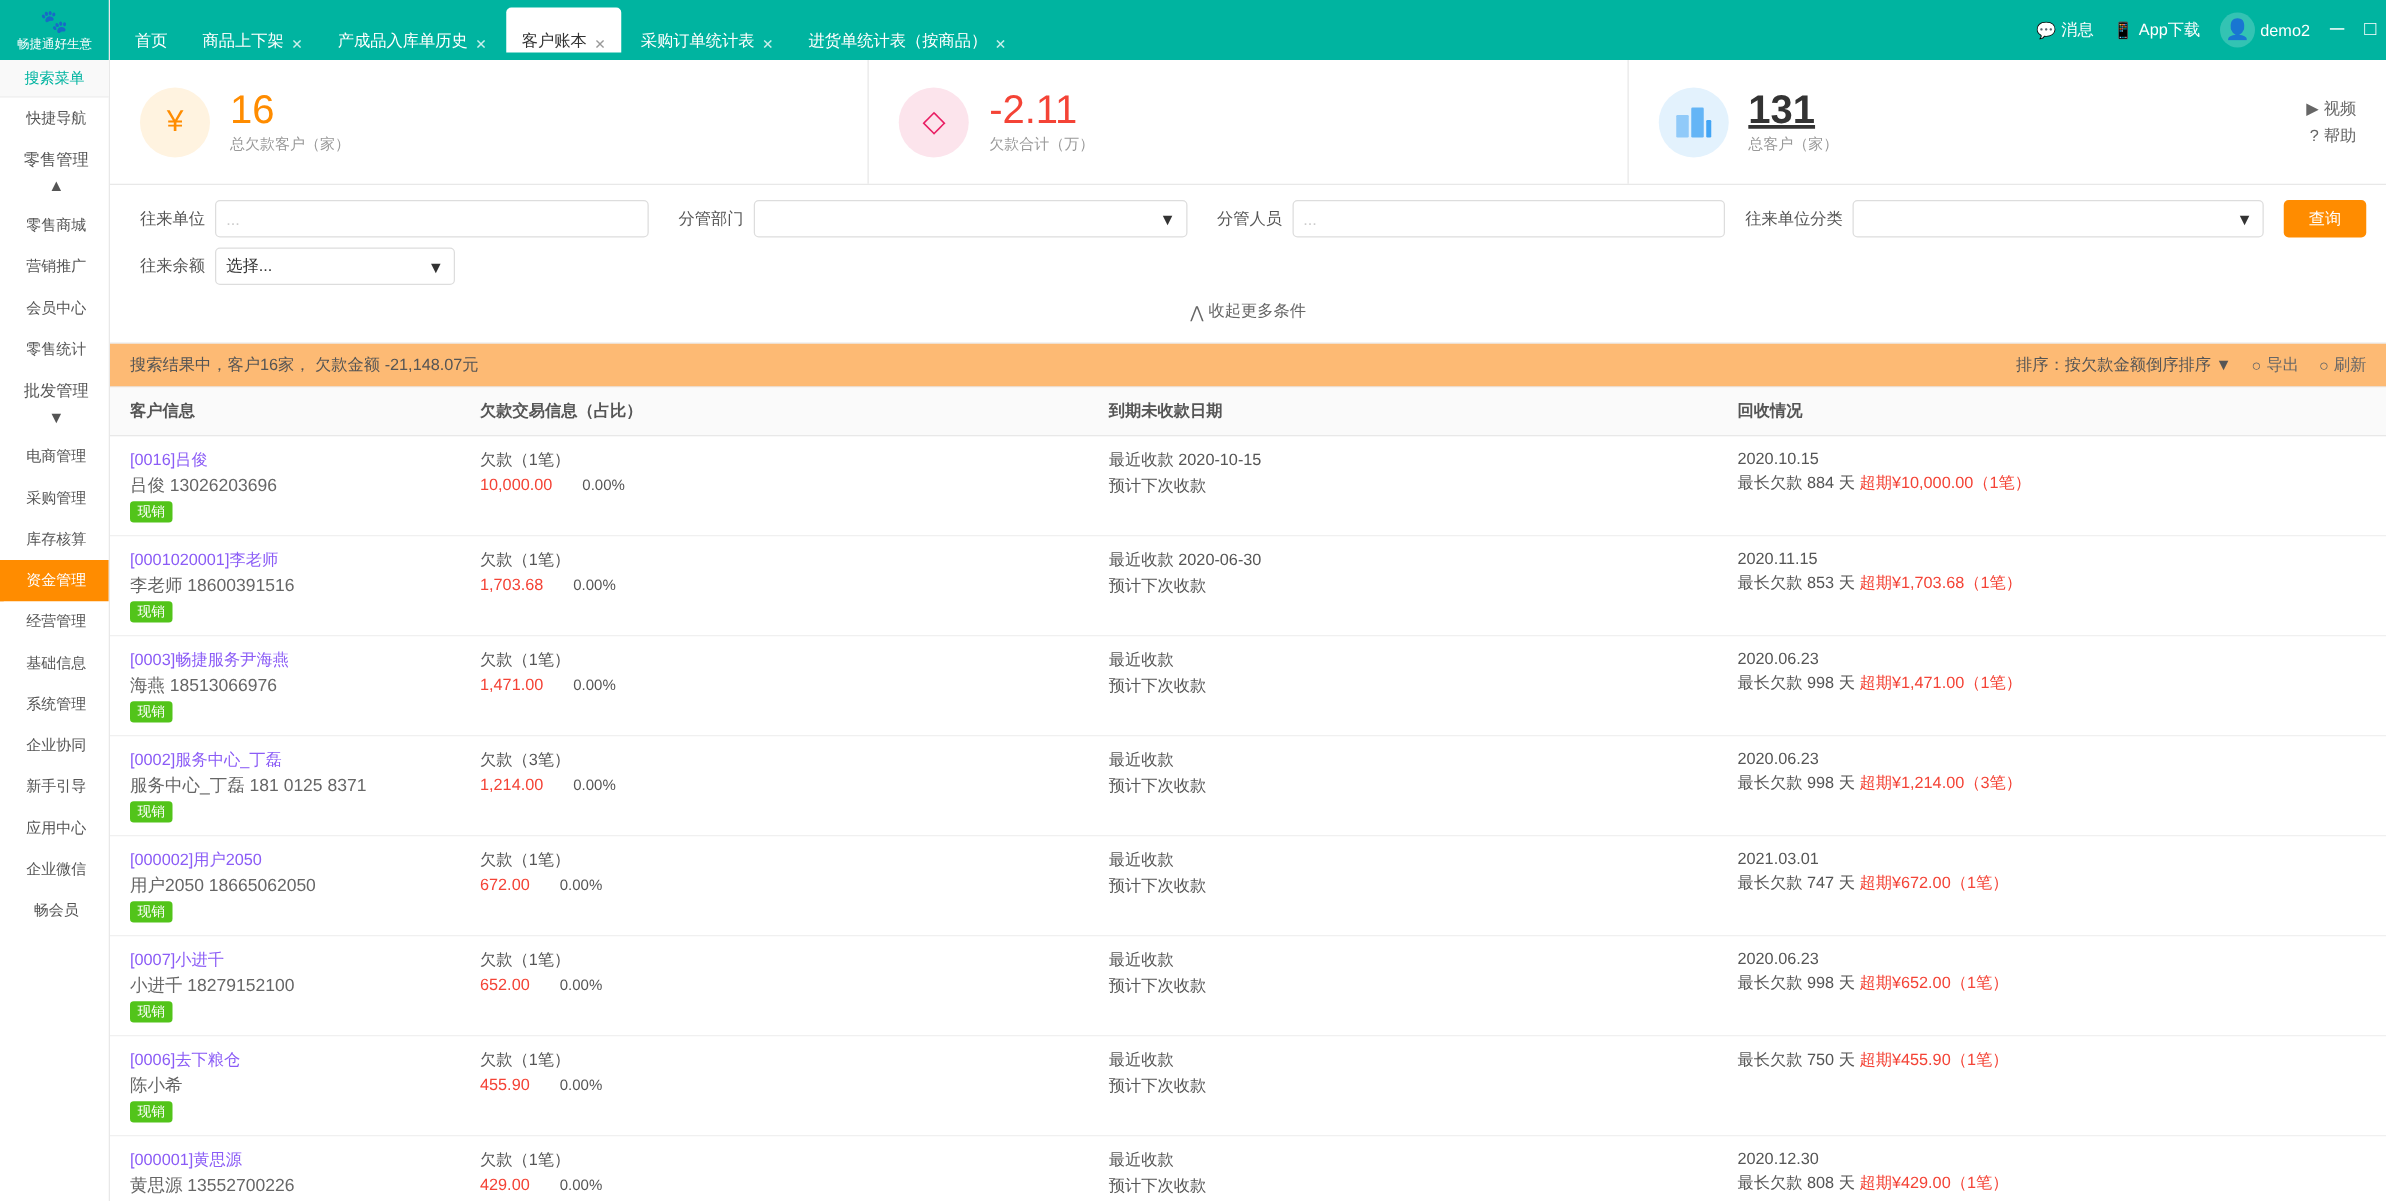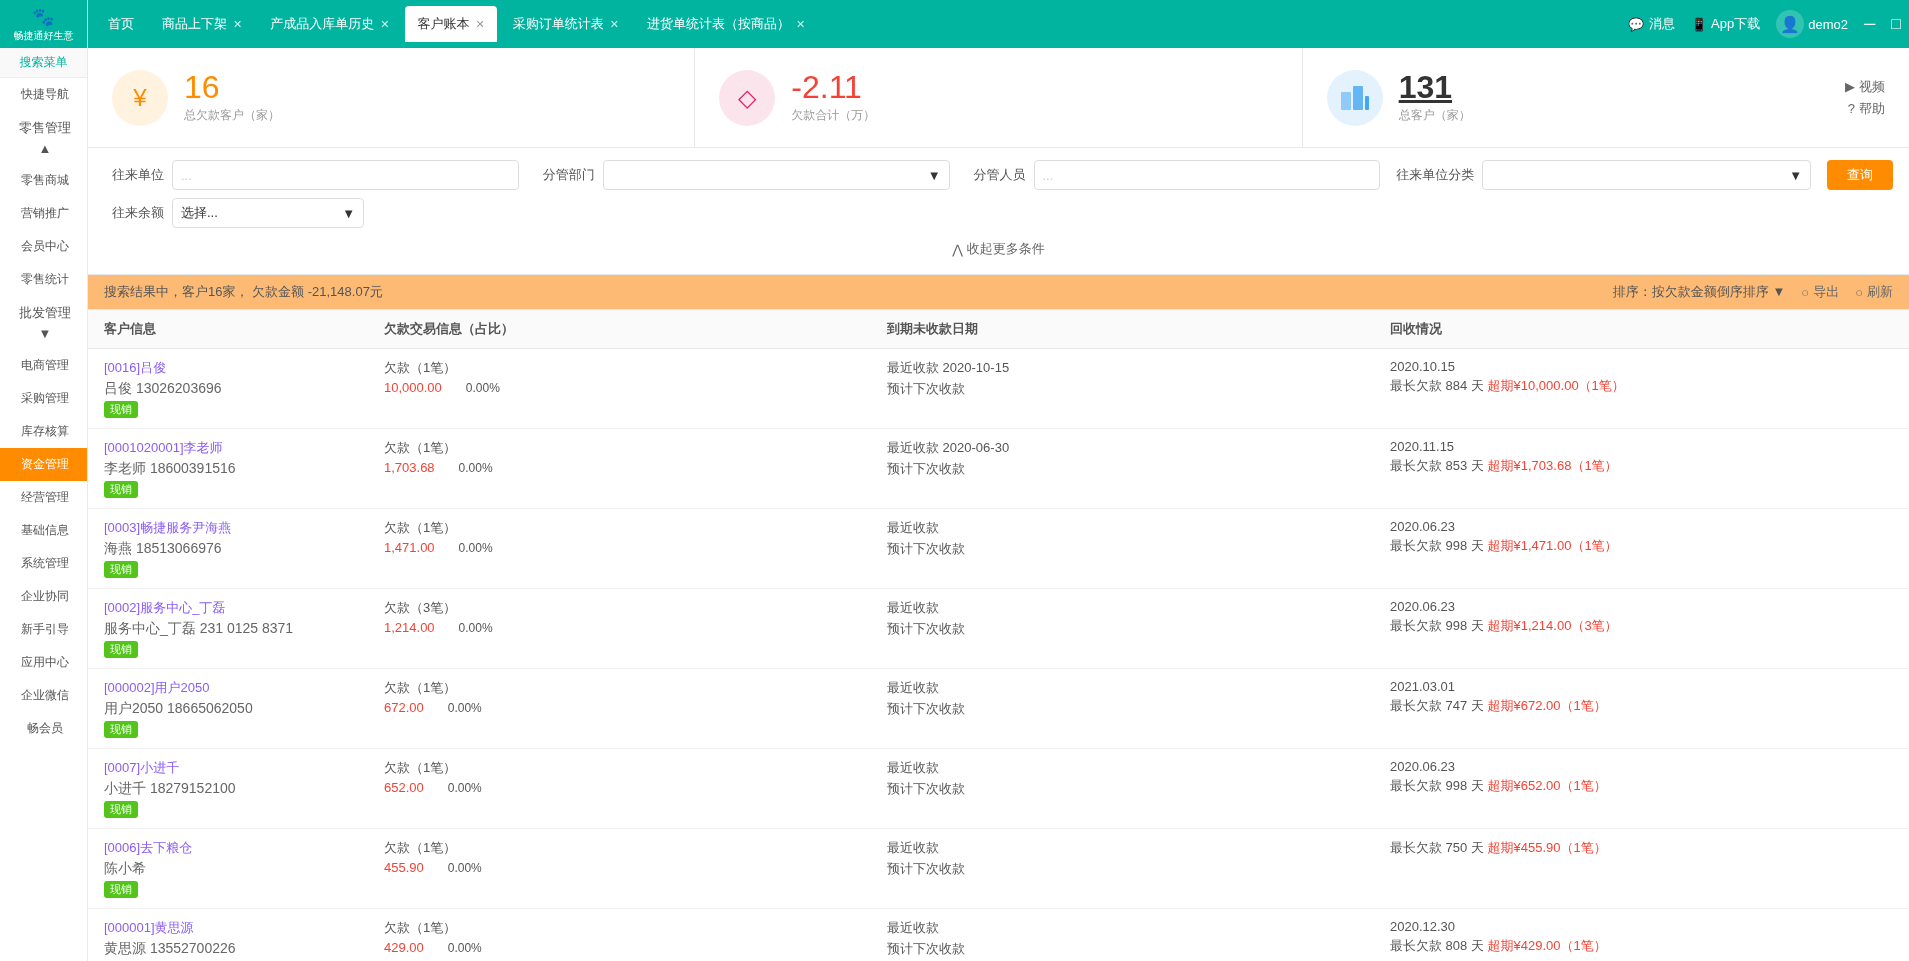--- a/index.html
+++ b/index.html
@@ -12,21 +12,21 @@
     .sidebar-search { background: #f9f9f9; padding: 6px 8px; font-size: 12px; color: #00b4a0; cursor: pointer; text-align: center; border-bottom: 1px solid #eee; }
     .sidebar-item { padding: 8px 4px; text-align: center; cursor: pointer; color: #555; font-size: 12px; border-left: 3px solid transparent; }
     .sidebar-item.active { color: #fff; background: #ff8c00; border-left-color: #ff8c00; }
     .sidebar-item.section-header { display: flex; align-items: center; justify-content: center; gap: 4px; flex-direction: column; }
 
     
     .main { flex: 1; display: flex; flex-direction: column; overflow: hidden; }
 
     
     .topbar { height: 48px; background: #00b4a0; display: flex; align-items: center; padding: 0 8px; gap: 4px; position: relative; }
-    .tab { height: 36px; display: flex; align-items: center; padding: 0 12px; color: white; font-size: 13px; cursor: pointer; gap: 6px; white-space: nowrap; }
+    .tab { height: 36px; display: flex; align-items: flex-end; padding: 0 12px; color: white; font-size: 13px; cursor: pointer; gap: 6px; white-space: nowrap; }
     .tab.active { background: #fff; color: #333; border-radius: 4px 4px 0 0; }
     .tab .close-x { font-size: 11px; color: rgba(255,255,255,0.8); }
     .tab.active .close-x { color: #999; }
     .topbar-right { margin-left: auto; display: flex; align-items: center; gap: 16px; color: white; font-size: 13px; }
     .topbar-icon { color: white; cursor: pointer; font-size: 13px; display: flex; align-items: center; gap: 4px; }
 
     
     .content { flex: 1; overflow-y: auto; background: #f5f5f5; }
 
     
@@ -365,21 +365,21 @@
             <div>2020.06.23</div>
             <div><span>最长欠款 998 天</span> <span class="overdue-link">超期¥1,471.00（1笔）</span></div>
           </div>
         </div>
       </div>
 
       <div class="table-row-wrap">
         <div class="table-row">
           <div class="customer-info">
             <div class="customer-name">[0002]服务中心_丁磊</div>
-            <div class="customer-phone">服务中心_丁磊  231 0125 8371</div>
+            <div class="customer-phone">服务中心_丁磊  181 0125 8371</div>
             <div><span class="tag green">现销</span></div>
           </div>
           <div class="debt-info">
             <div class="debt-count">欠款（3笔）</div>
             <div class="debt-row">
               <span class="debt-amount">1,214.00</span>
               <span class="debt-percent">0.00%</span>
             </div>
           </div>
           <div class="recovery-info">

